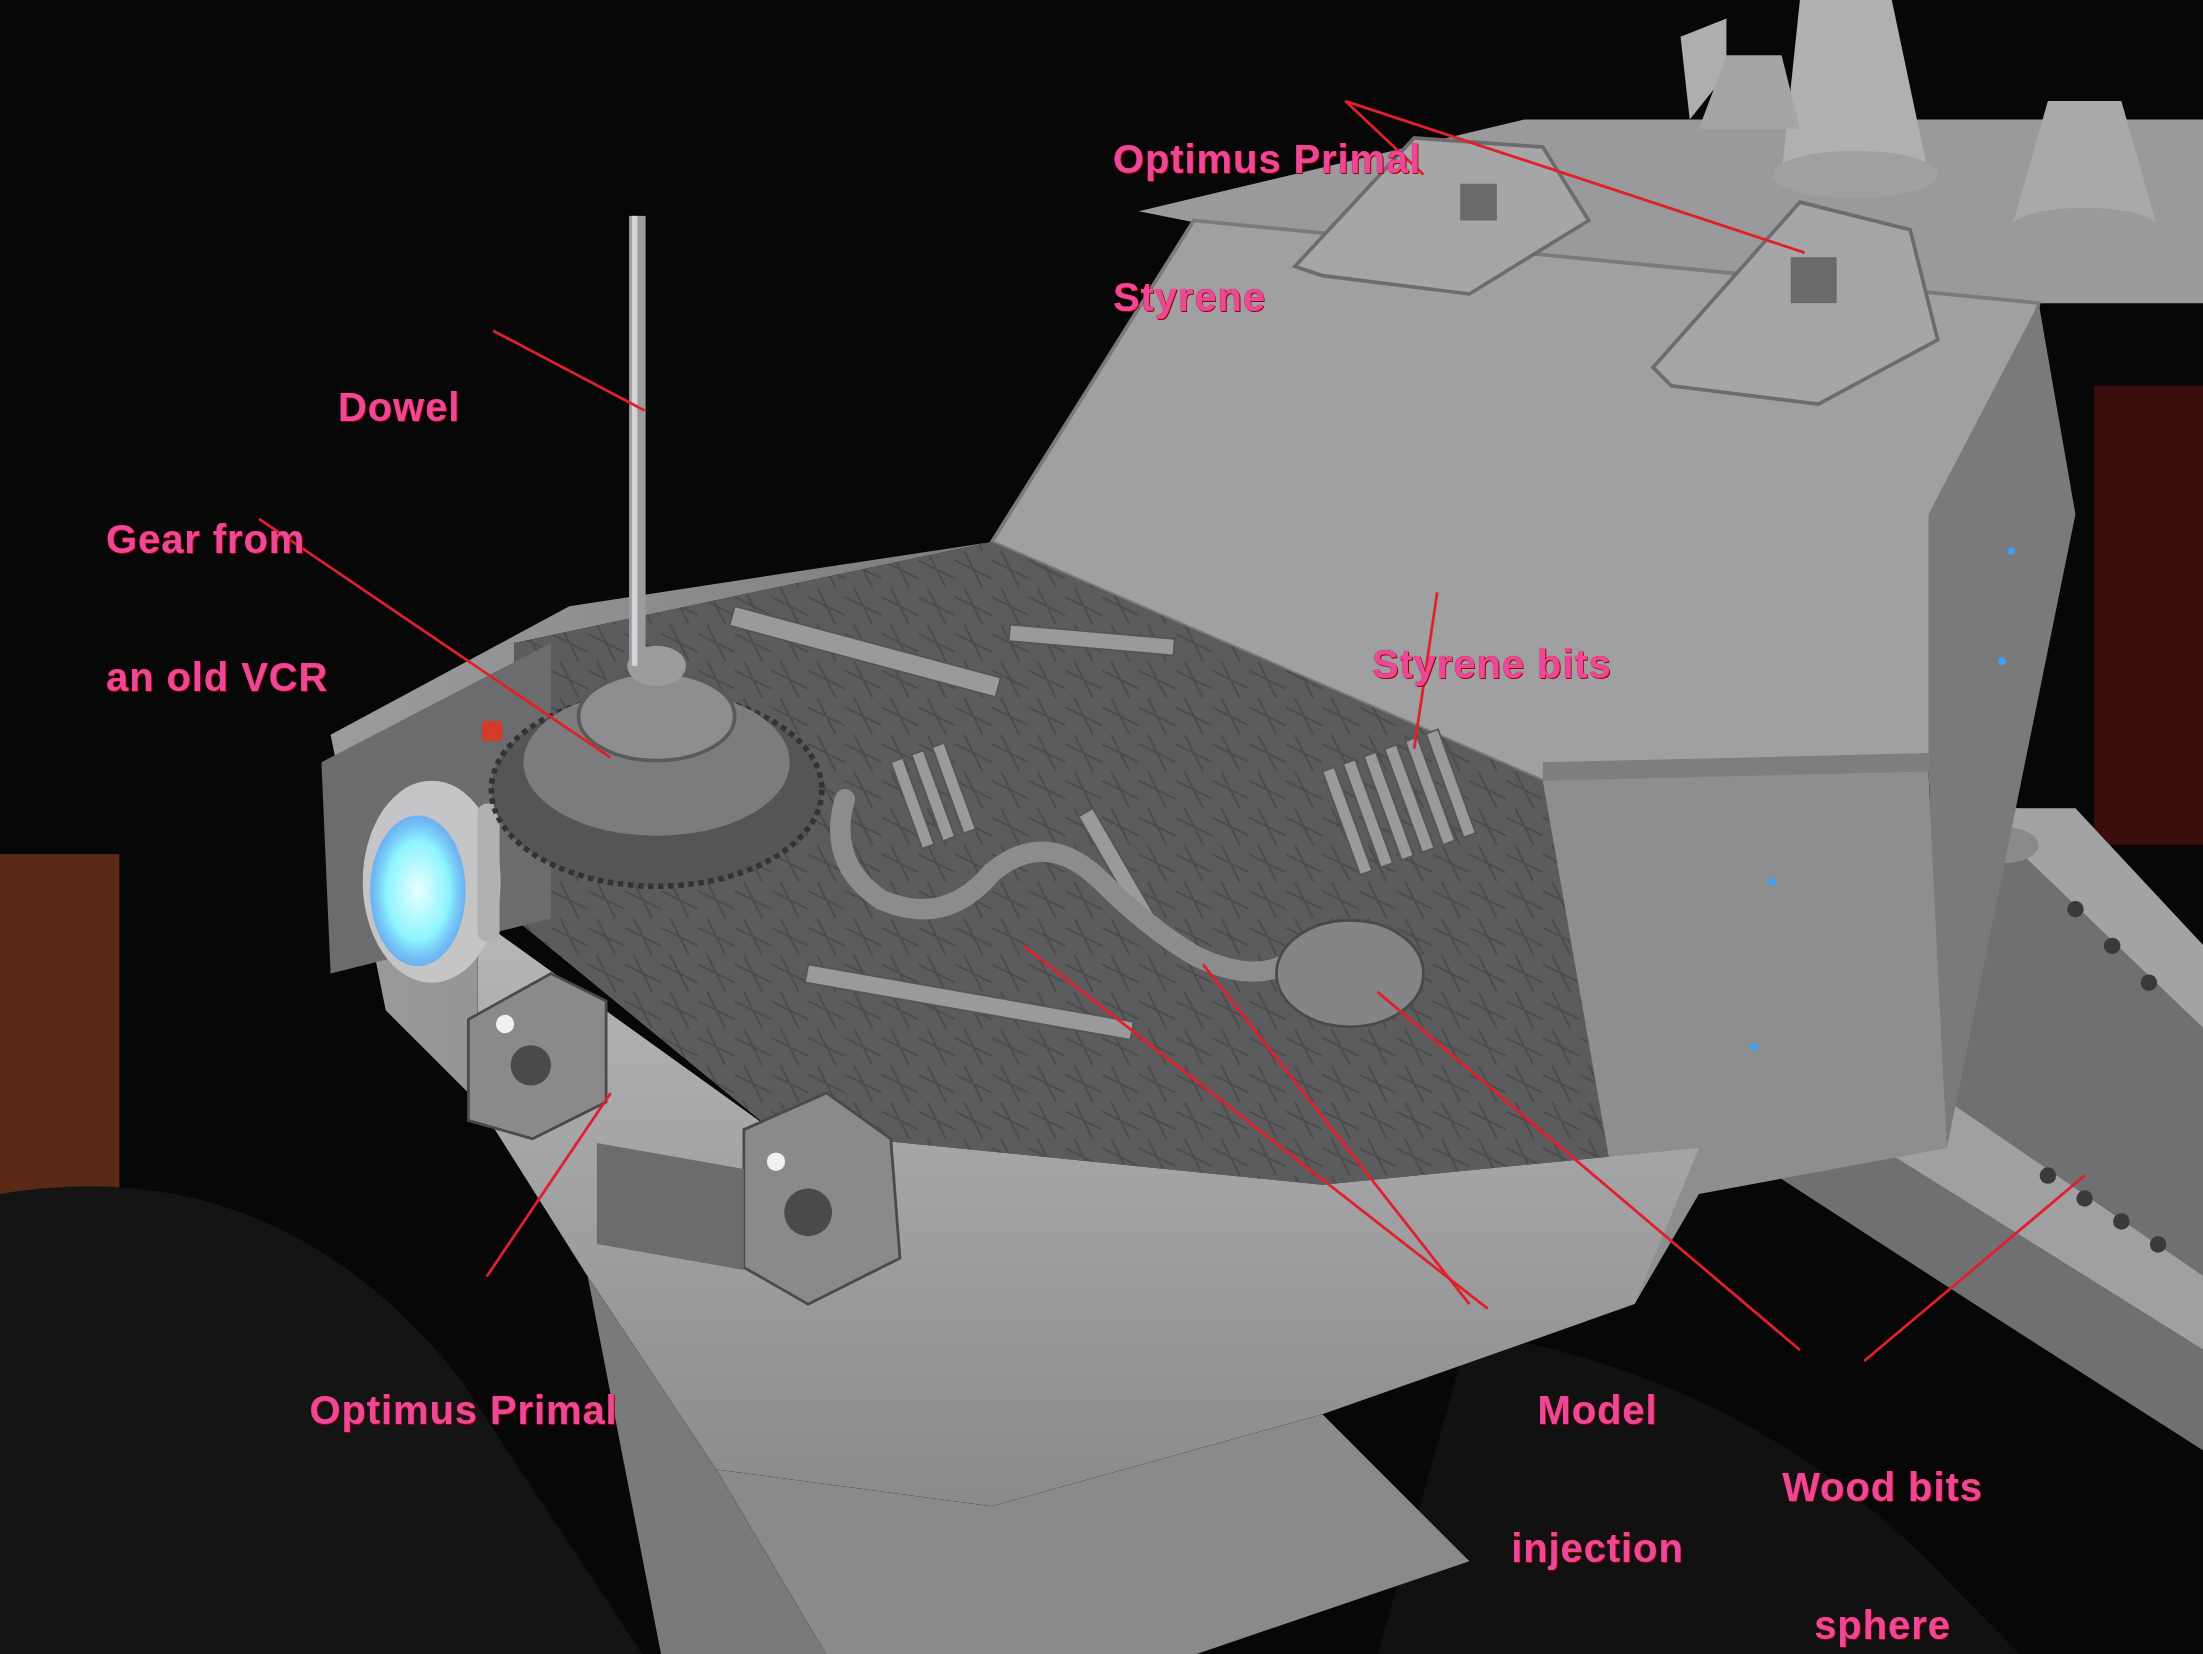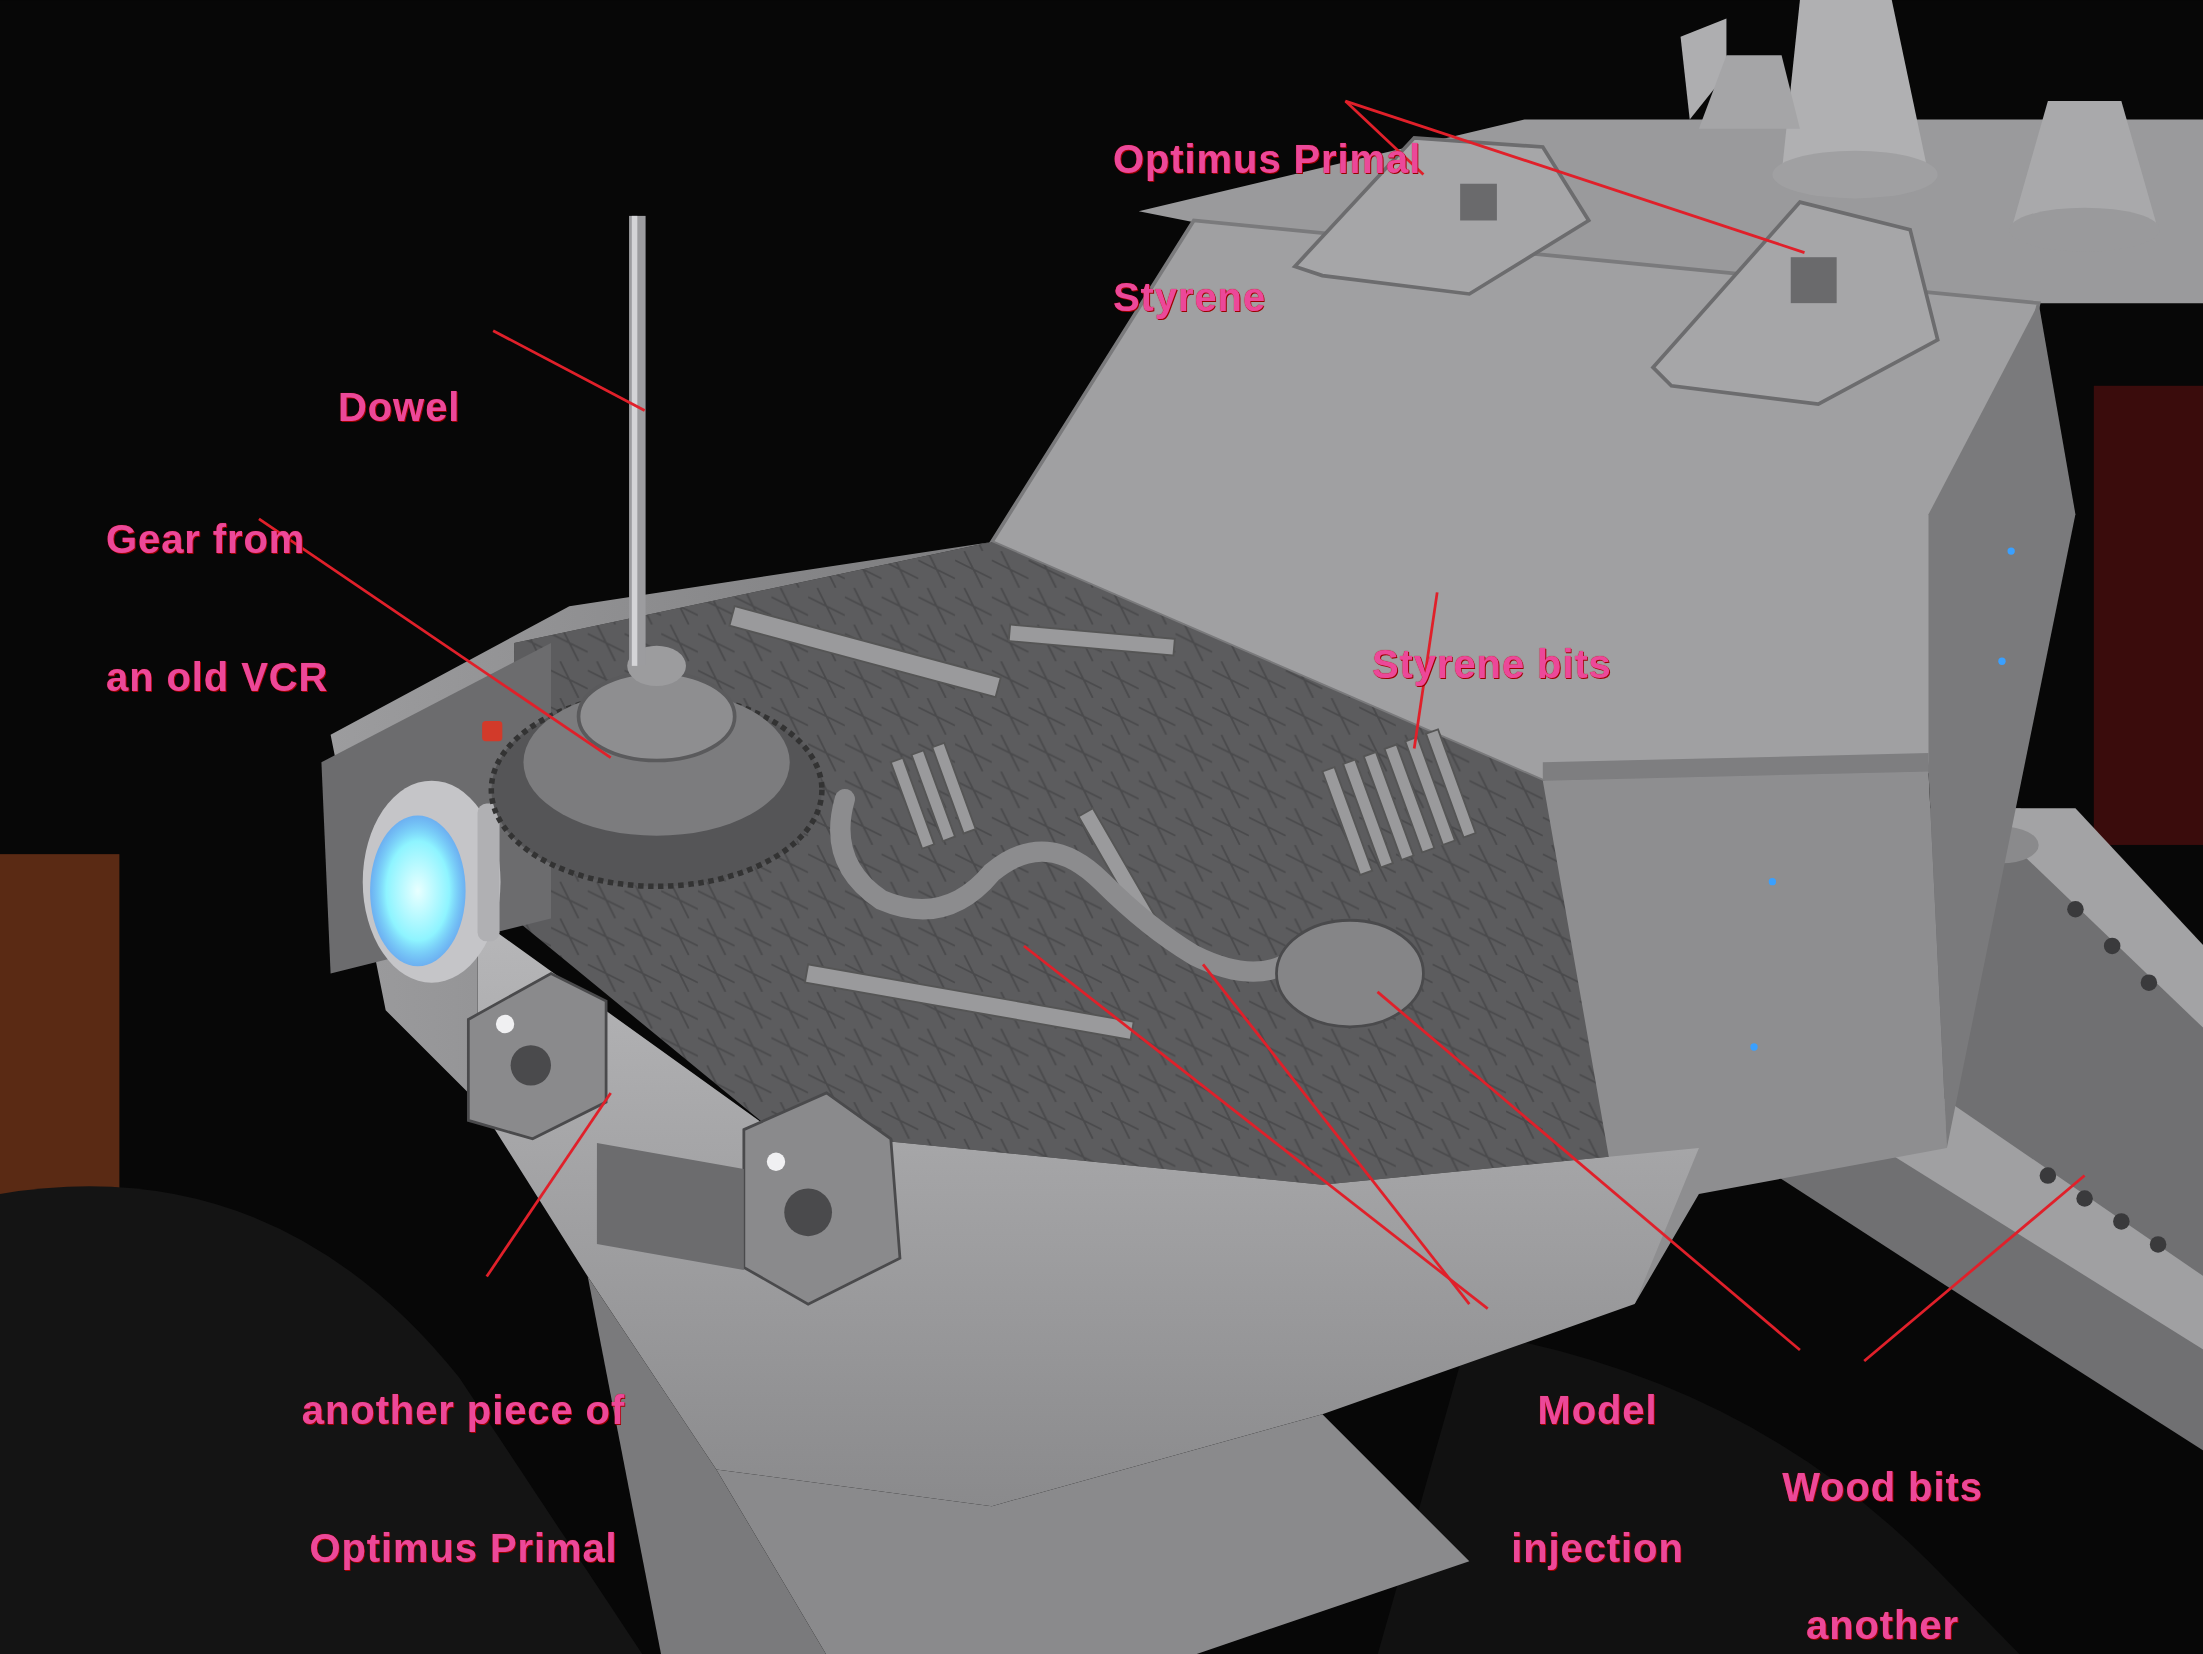--- a/index.html
+++ b/index.html
@@ -173,27 +173,26 @@
 <div class="label" style="left:106px;top:424px;">
   <span>Gear from</span>
   <span>an old VCR</span>
 </div>
 
 <div class="label" style="left:1372px;top:549px;">
   <span>Styrene bits</span>
 </div>
 
 <div class="label center" style="left:266px;top:1295px;width:395px;">
-  <span>another piece of</span>
   <span>Optimus Primal</span>
 </div>
 
 <div class="label center" style="left:1492px;top:1295px;width:211px;">
   <span>Model</span>
   <span>injection</span>
   
 </div>
 
 <div class="label center" style="left:1745px;top:1372px;width:275px;">
   <span>Wood bits</span>
-  <span>another</span>
+  <span>sphere</span>
 </div>
 
 
 </body></html>

